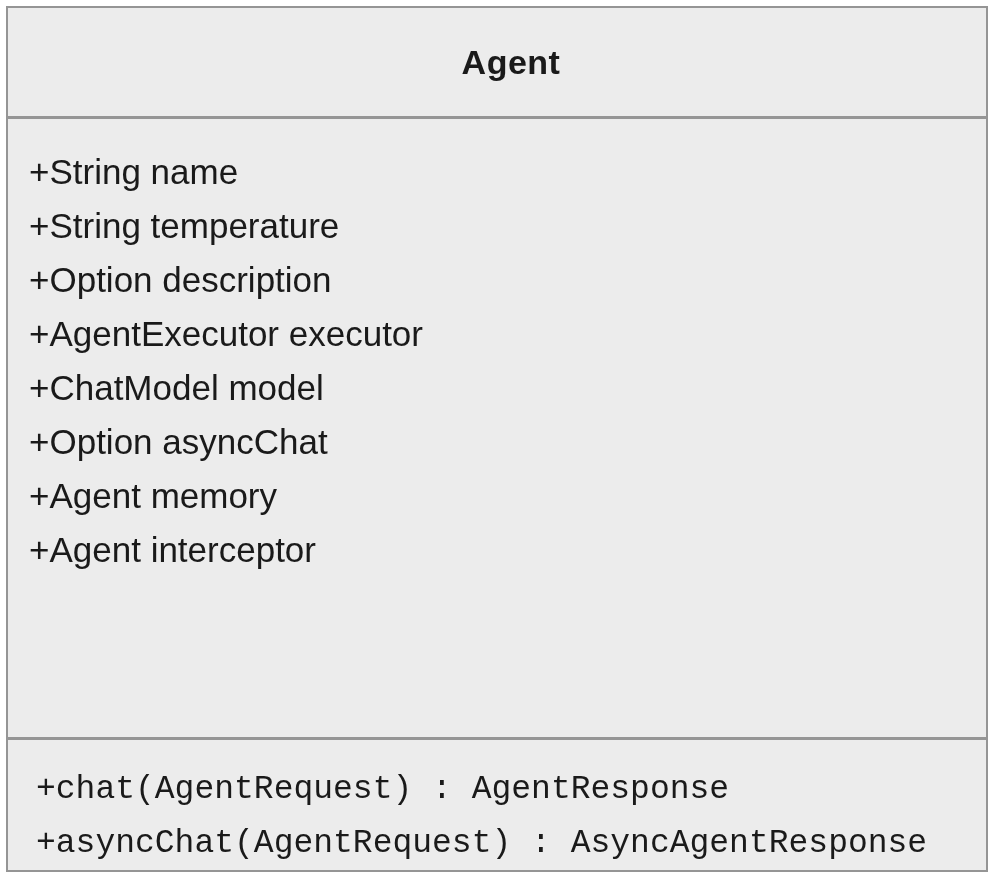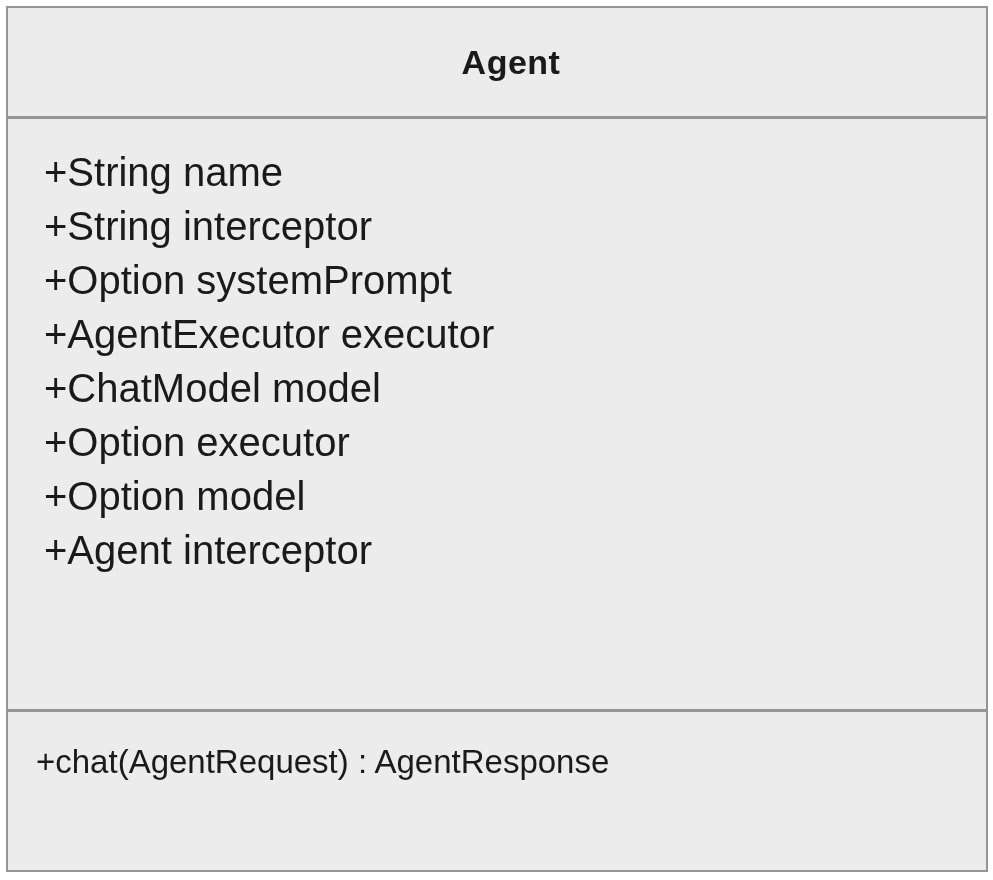--- a/index.html
+++ b/index.html
@@ -34,57 +34,59 @@
     padding-left: 28px;
   }
   .uml-class-name {
     font-size: 34px;
     font-weight: bold;
     letter-spacing: 0.5px;
   }
   .uml-attributes {
     flex: 1 1 auto;
     border-bottom: 3px solid #959595;
-    padding: 26px 28px 0 36px;
+    padding: 26px 28px 0 21px;
     box-sizing: border-box;
-    font-size: 40px;
+    font-size: 35px;
     font-weight: 300;
     overflow: hidden;
   }
   .uml-methods {
     flex: none;
-    height: 158px;
+    height: 130px;
     padding: 23px 28px 0 28px;
     box-sizing: border-box;
     font-size: 33px;
     font-weight: 300;
     overflow: hidden;
+    font-family: Liberation Mono, monospace;
   }
   .uml-row {
     line-height: 54px;
     white-space: nowrap;
   }
 </style>
 </head>
 <body>
 
 <div class="uml-class">
 
   <div class="uml-header">
     <span class="uml-class-name">Agent</span>
   </div>
 
   <div class="uml-attributes">
     <div class="uml-row">+String name</div>
-    <div class="uml-row">+String interceptor</div>
-    <div class="uml-row">+Option systemPrompt</div>
+    <div class="uml-row">+String temperature</div>
+    <div class="uml-row">+Option description</div>
     <div class="uml-row">+AgentExecutor executor</div>
     <div class="uml-row">+ChatModel model</div>
-    <div class="uml-row">+Option executor</div>
-    <div class="uml-row">+Option model</div>
+    <div class="uml-row">+Option asyncChat</div>
+    <div class="uml-row">+Agent memory</div>
     <div class="uml-row">+Agent interceptor</div>
   </div>
 
   <div class="uml-methods">
     <div class="uml-row">+chat(AgentRequest) : AgentResponse</div>
+    <div class="uml-row">+asyncChat(AgentRequest) : AsyncAgentResponse</div>
   </div>
 
 </div>
 
 </body></html>

